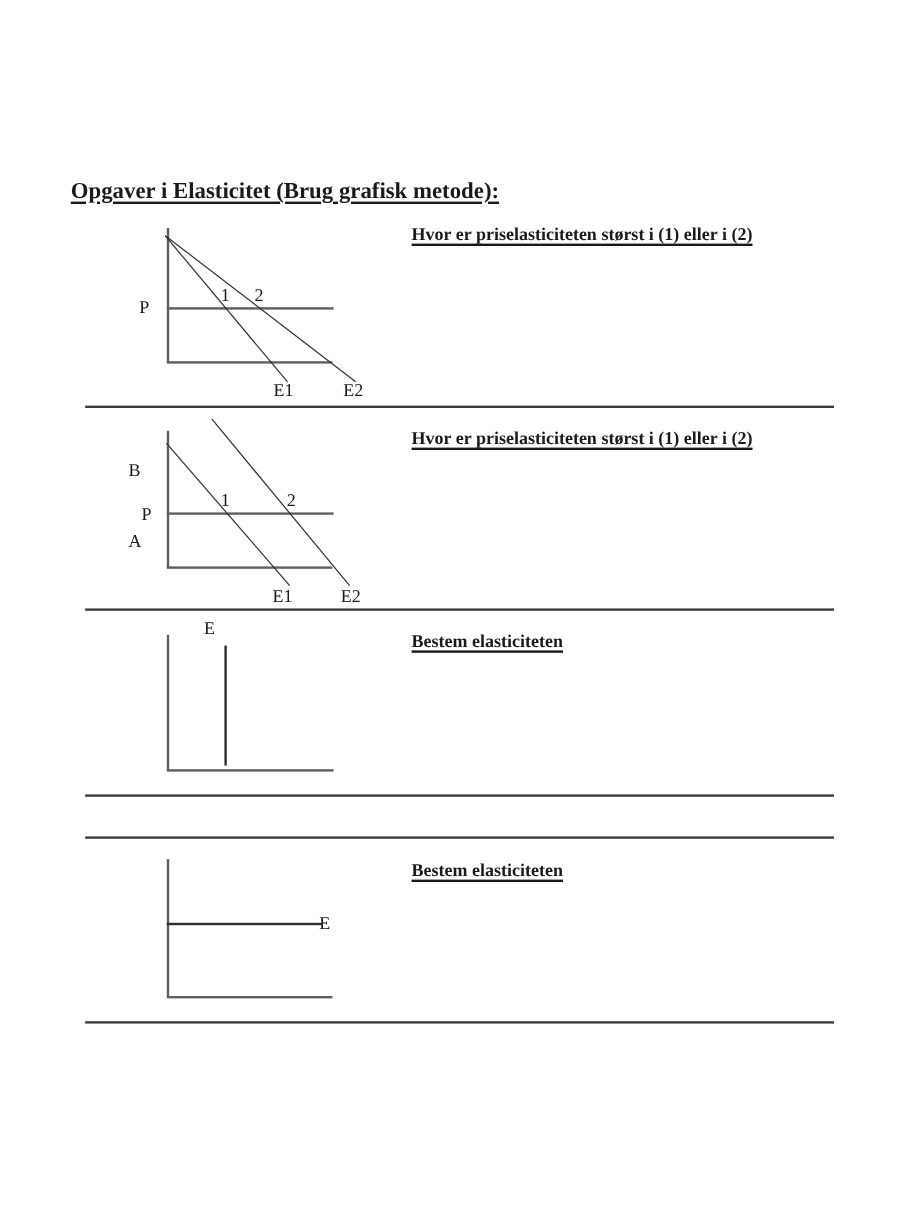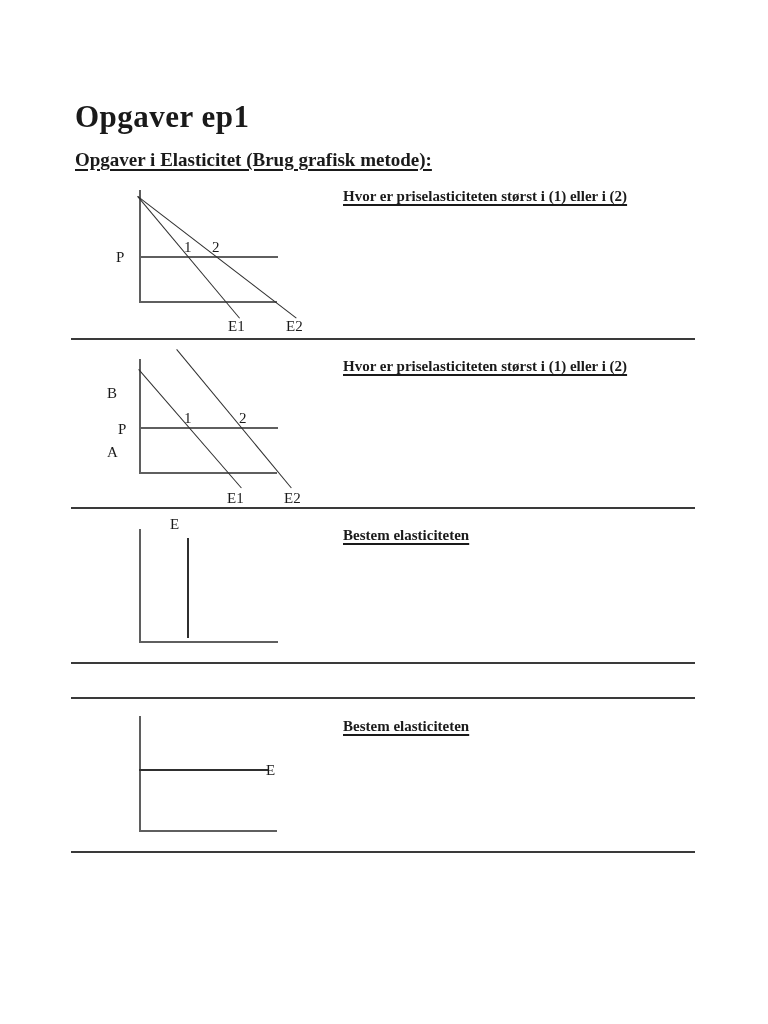--- a/index.html
+++ b/index.html
@@ -17,21 +17,21 @@
     background:var(--background);
     font-family:"Liberation Serif","DejaVu Serif",serif;
     color:var(--ink);
     overflow:hidden;
   }
   .title{
     position:absolute;left:75px;top:99px;
     font-size:31px;font-weight:bold;letter-spacing:.5px;
   }
   .subtitle{
-    position:absolute;left:75px;top:149px;
+    position:absolute;left:59px;top:149px;
     font-size:19px;font-weight:bold;
     text-decoration:underline;
     text-decoration-thickness:2px;
     text-underline-offset:3px;
   }
   .question{
     position:absolute;left:343px;
     font-size:15px;font-weight:bold;
     text-decoration:underline;
     text-decoration-thickness:2px;
@@ -96,21 +96,20 @@
   .f4-yaxis{left:139px;top:716px;height:115px;}
   .f4-xaxis{left:139px;top:830px;width:138px;}
   .f4-eline{left:139px;top:769px;width:129px;background:var(--line);}
   .f4-le{left:266px;top:761px;}
 </style>
 </head>
 <body>
 
 <div class="page">
 
-  <h1 class="title">Opgaver ep1</h1>
   <h2 class="subtitle">Opgaver i Elasticitet (Brug grafisk metode):</h2>
 
   <div>
     <div class="vline f1-yaxis"></div>
     <div class="hline f1-xaxis"></div>
     <div class="hline f1-pline"></div>
     <div class="curve f1-curve1"></div>
     <div class="curve f1-curve2"></div>
     <span class="glabel f1-lp">P</span>
     <span class="glabel f1-l1">1</span>

